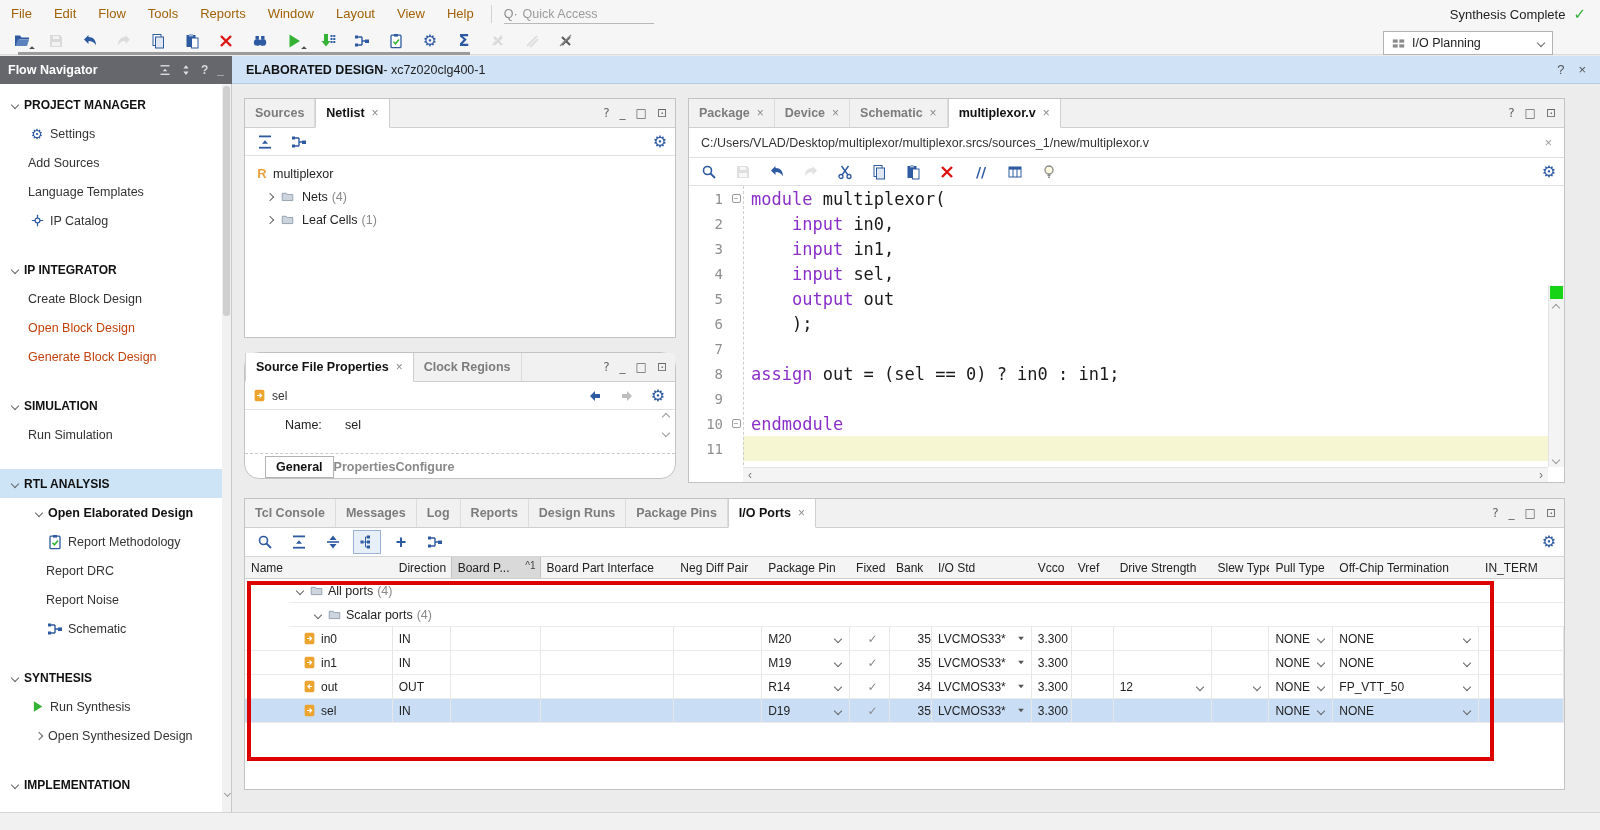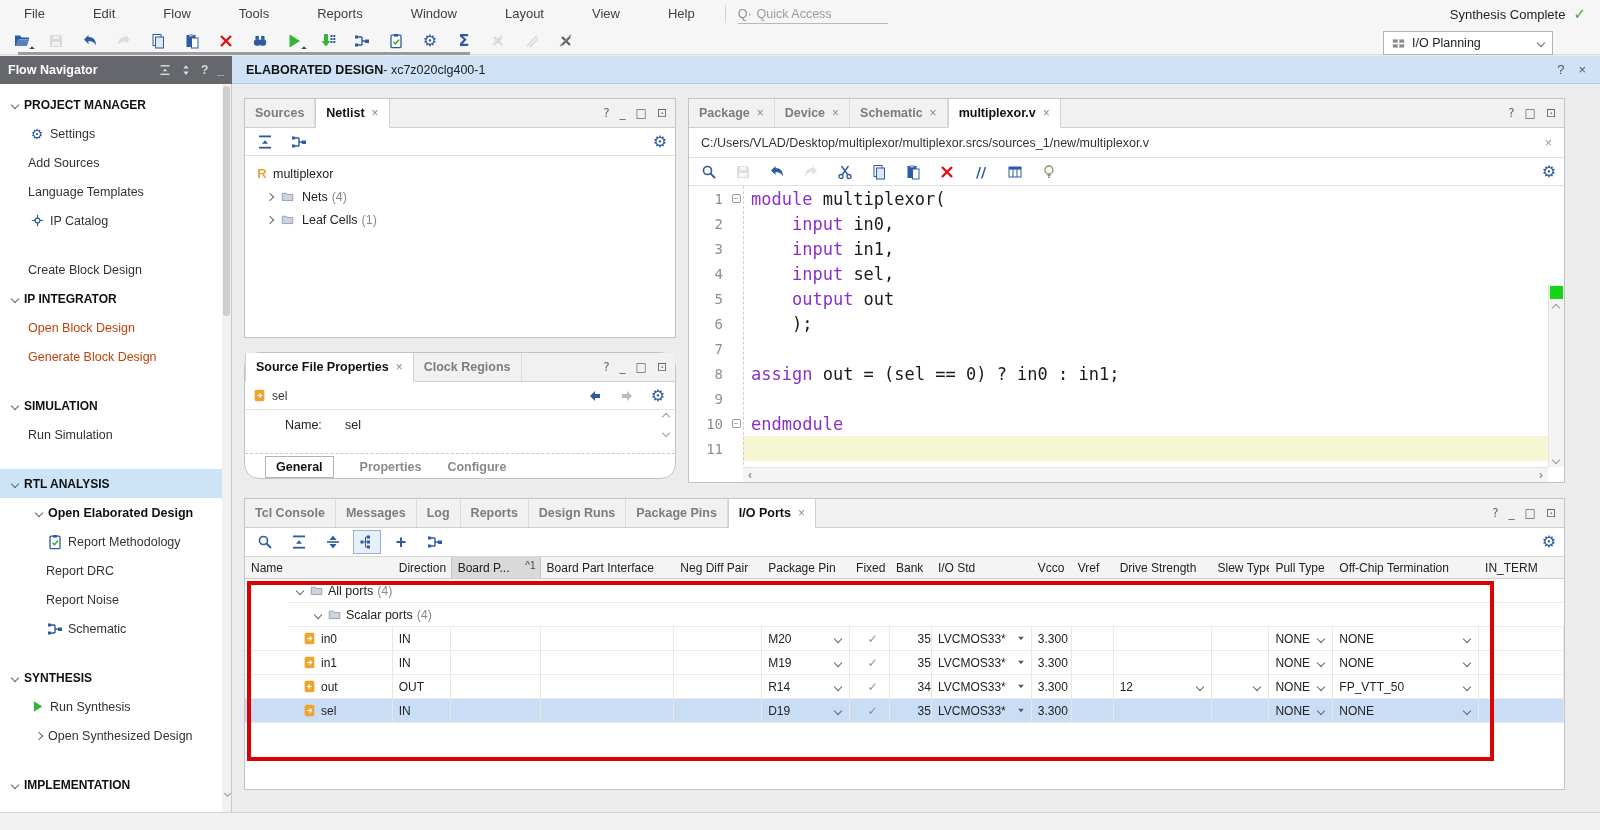--- a/index.html
+++ b/index.html
@@ -2,21 +2,21 @@
 <html><head>
 <meta charset="utf-8">
 <style>
   * { margin:0; padding:0; box-sizing:border-box; }
   html,body { width:1600px; height:830px; overflow:hidden; }
   body { font-family:"Liberation Sans","DejaVu Sans",sans-serif; font-size:12px; color:#333; background:#ececec; }
   #root { position:relative; width:1600px; height:830px; background:#ececec; overflow:hidden; }
 
   
   .menubar { position:absolute; left:0; top:0; width:1600px; height:28px; background:#f6f6f7; display:flex; align-items:center; }
-  .menu-item { padding:0 24px; font-size:13px; color:#404040; line-height:28px; cursor:default; }
+  .menu-item { padding:0 11px; font-size:13px; color:#a16207; line-height:28px; cursor:default; }
   .menu-sep { width:1px; height:18px; background:#d2d2d2; margin-left:6px; }
   .qa-box { display:flex; align-items:center; margin-left:12px; width:150px; border-bottom:1px solid #b9b9b9; height:20px; }
   .qa-q { color:#8d8d8d; font-size:12.5px; margin-right:5px; }
   .qa-text { color:#9b9b9b; font-size:12.5px; }
   .statusbox { position:absolute; right:14px; top:0; height:28px; display:flex; align-items:center; gap:8px; }
   .status-text { font-size:13px; color:#222; }
   .green-check { color:#2fae35; font-weight:bold; font-size:15px; font-family:"DejaVu Sans",sans-serif; }
 
   .toolbar { position:absolute; left:0; top:28px; width:1600px; height:27px; background:#f6f6f7; border-bottom:1px solid #dadada; display:flex; align-items:center; padding-left:8px; }
   .tbtn { position:relative; width:28px; height:24px; display:flex; align-items:center; justify-content:center; margin-right:6px; }
@@ -82,21 +82,21 @@
   .tree-row .cnt { color:#8a8a8a; margin-left:4px; }
   .r-ic { color:#e8a33d; font-weight:bold; font-size:13px; width:14px; text-align:center; }
 
   
   .sfp-obj { height:28px; border-bottom:1px solid #e0e0e0; display:flex; align-items:center; padding:0 8px; gap:6px; position:relative; }
   .sfp-obj .right { position:absolute; right:10px; display:flex; gap:16px; align-items:center; }
   .sfp-body { position:relative; height:43px; }
   .sfp-row { display:flex; padding:8px 0 0 40px; font-size:12.5px; color:#222; }
   .sfp-row .k { width:60px; }
   .sfp-scr { position:absolute; right:6px; top:4px; display:flex; flex-direction:column; gap:10px; }
-  .sfp-tabs { border-top:1px dashed #c9c9c9; height:26px; display:flex; align-items:center; padding-left:20px; gap:26px; }
+  .sfp-tabs { border-top:1px dashed #c9c9c9; height:26px; display:flex; align-items:center; padding-left:20px; }
   .sfp-tab { font-size:12.5px; color:#8a8a8a; font-weight:bold; }
   .sfp-tab.active { color:#111; border:1px solid #b3b3b3; background:#fff; padding:3px 10px; }
 
   
   .pathbar { height:30px; border-bottom:1px solid #e0e0e0; display:flex; align-items:center; padding:0 12px; font-size:12.5px; color:#333; position:relative; }
   .pathbar .x { position:absolute; right:12px; color:#999; }
   .codewrap { position:relative; background:#fff; }
   .cl { height:25px; display:flex; align-items:center; }
   .cl .ln { width:40px; text-align:right; padding-right:6px; color:#8f8f8f; font-family:"DejaVu Sans Mono",monospace; font-size:14px; }
   .cl .foldc { width:14px; display:flex; justify-content:center; }
@@ -327,28 +327,28 @@
         <div class="nav-row lvl1">
           <span class="nv-ic">
             <svg class="ic s" viewBox="0 0 16 16">
               <circle cx="8" cy="8" r="3" fill="none" stroke="#2d5aa0" stroke-width="1.5"></circle>
               <path d="M8 1v4M8 11v4M1 8h4M11 8h4" stroke="#2d5aa0" stroke-width="1.5"></path>
             </svg>
           </span>
           <span>IP Catalog</span>
         </div>
         <div class="nav-gap"></div>
-        <div class="nav-row lvl1">
-          <span>Create Block Design</span>
-        </div>
         <div class="nav-row section">
           <span class="cvw">
             <span class="cv"></span>
           </span>
           <span>IP INTEGRATOR</span>
+        </div>
+        <div class="nav-row lvl1">
+          <span>Create Block Design</span>
         </div>
         <div class="nav-row lvl1 disabled">
           <span>Open Block Design</span>
         </div>
         <div class="nav-row lvl1 disabled">
           <span>Generate Block Design</span>
         </div>
         <div class="nav-gap"></div>
         <div class="nav-row section">
           <span class="cvw">

